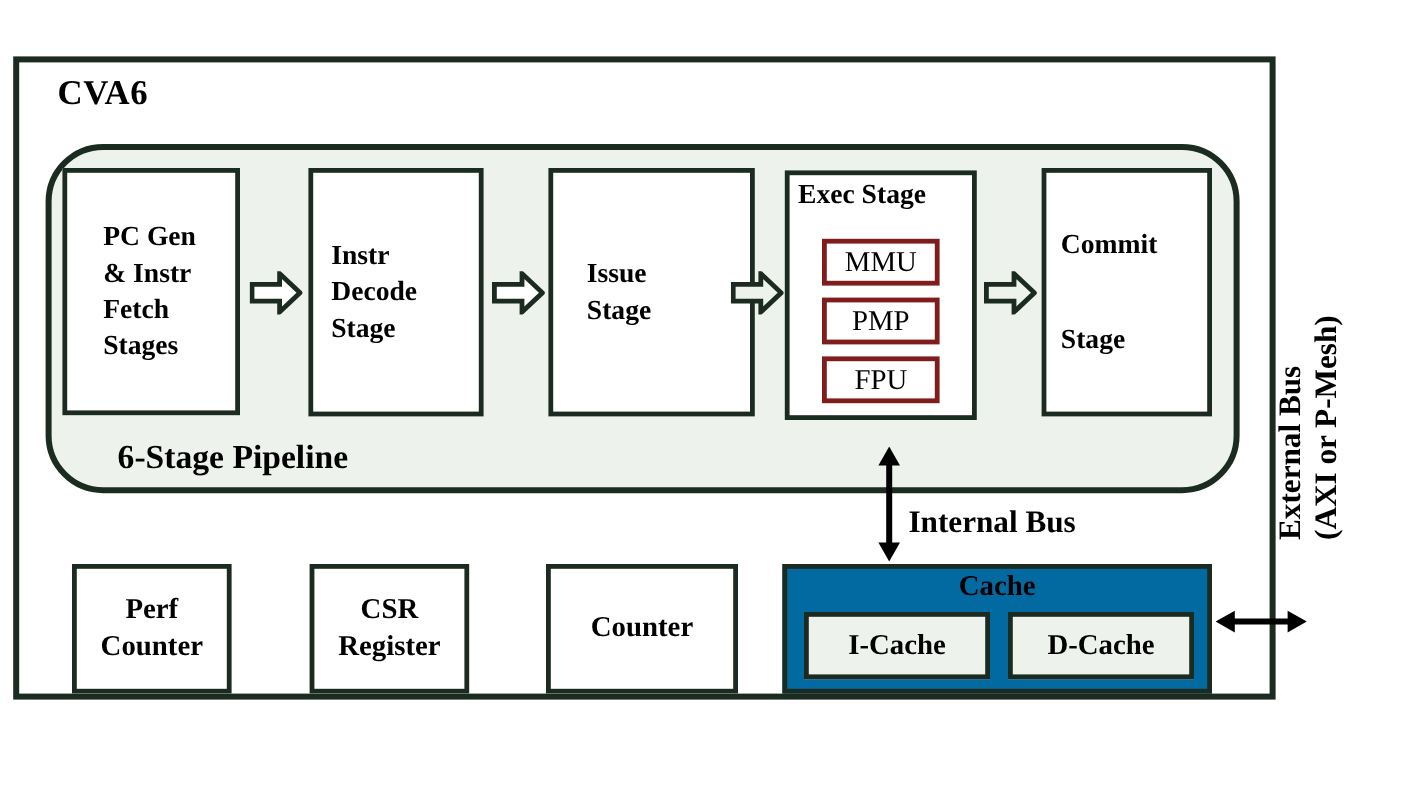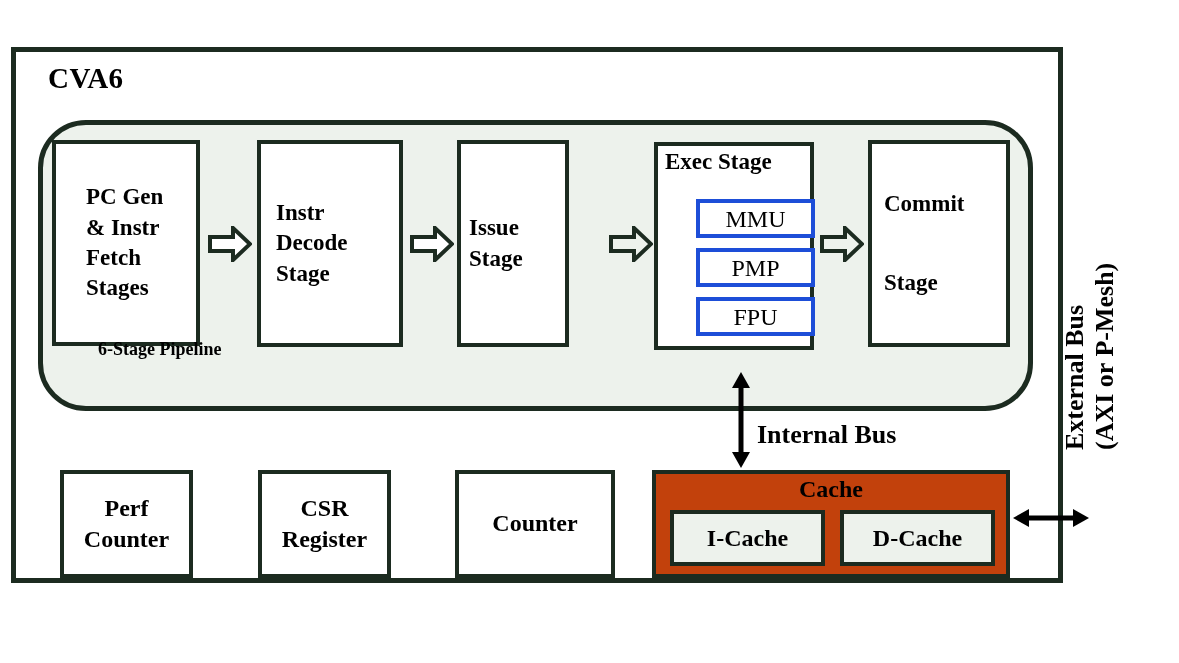--- a/index.html
+++ b/index.html
@@ -54,22 +54,22 @@
     height: 291px;
     border: 5px solid #1c2b20;
     border-radius: 48px;
     background: #edf2ec;
     box-sizing: border-box;
   }
 
   .pipeline-caption {
     position: absolute;
     left: 98px;
-    top: 340px;
-    font-size: 18px;
+    top: 368px;
+    font-size: 28px;
     font-weight: bold;
     line-height: 1;
   }
 
   
   .stage-box {
     position: absolute;
     background: #ffffff;
     border: 4px solid #1c2b20;
     box-sizing: border-box;
@@ -88,22 +88,22 @@
     align-items: flex-start;
     text-align: left;
   }
   .stage-decode {
     left: 257px; top: 140px; width: 146px; height: 207px;
     padding-left: 15px;
     align-items: flex-start;
     text-align: left;
   }
   .stage-issue {
-    left: 457px; top: 140px; width: 112px; height: 207px;
-    padding-left: 8px;
+    left: 457px; top: 140px; width: 172px; height: 207px;
+    padding-left: 28px;
     align-items: flex-start;
     text-align: left;
   }
   .stage-commit {
     left: 868px; top: 140px; width: 142px; height: 207px;
     padding-left: 12px;
     align-items: flex-start;
     text-align: left;
     gap: 48px;
   }
@@ -120,32 +120,31 @@
     position: absolute;
     left: 7px; top: 3px;
     font-size: 23px;
     font-weight: bold;
     line-height: 1.1;
     white-space: nowrap;
   }
   .exec-unit {
     position: absolute;
     left: 27px;
-    width: 119px;
+    width: 98px;
     height: 39px;
     background: #ffffff;
-    border: 4px solid #1d4ed8;
+    border: 4px solid #7f1d1d;
     box-sizing: border-box;
     display: flex;
     align-items: center;
     justify-content: center;
     font-size: 24px;
     font-weight: normal;
     line-height: 1;
-    margin-left: 11px;
   }
   .exec-unit-0 { top: 53px; }
   .exec-unit-1 { top: 102px; }
   .exec-unit-2 { top: 151px; }
 
   
   .block-arrow {
     position: absolute;
     width: 44px;
     height: 36px;
@@ -171,21 +170,21 @@
     text-align: center;
   }
   .bottom-perf { left: 60px; top: 470px; width: 133px; height: 108px; }
   .bottom-csr  { left: 258px; top: 470px; width: 133px; height: 108px; }
   .bottom-cnt  { left: 455px; top: 470px; width: 160px; height: 108px; }
 
   
   .cache-box {
     position: absolute;
     left: 652px; top: 470px; width: 358px; height: 108px;
-    background: #c2410c;
+    background: #0369a1;
     border: 4px solid #1c2b20;
     box-sizing: border-box;
   }
   .cache-title {
     position: absolute;
     left: 0; top: 2px;
     width: 100%;
     text-align: center;
     font-size: 24px;
     font-weight: bold;

